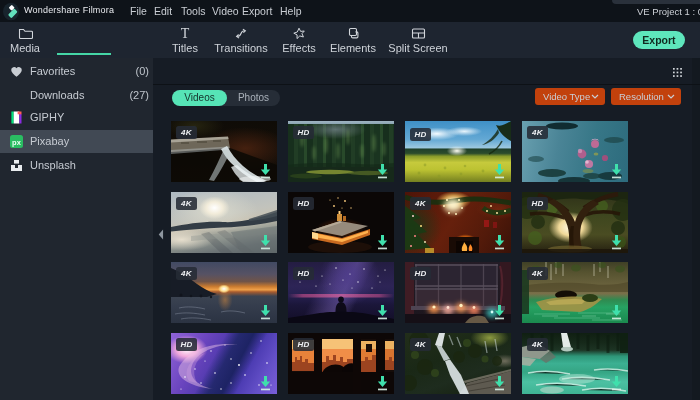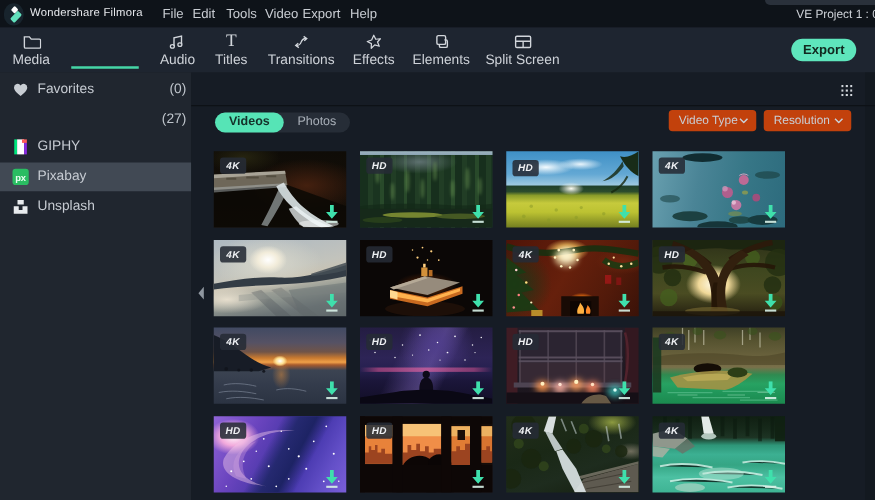--- a/index.html
+++ b/index.html
@@ -26,21 +26,21 @@
 .srow .sic{position:absolute;left:9px;top:4px;width:15px;height:15px}
 .srow.sel{background:#414954}
 .collapse{position:absolute;left:158px;top:228px;width:7px;height:13px;display:flex;align-items:center}
 
 .search{position:absolute;left:19px;top:5px;width:489px;height:18px;background:#0f151c;border:1px solid #3d4650;border-radius:4px;color:#8d959e;font-size:11px;line-height:16px}
 .search span{position:absolute;left:21px;top:1px}
 .search svg{position:absolute;left:5px;top:3px}
 .gridic{position:absolute;left:520px;top:10px}
 .pillwrap{position:absolute;left:19px;top:32px;width:108px;height:16px;background:#262d37;border-radius:8px}
 .pill{position:absolute;height:16px;border-radius:8px;font-size:10px;text-align:center;line-height:16px}
-.pillv{left:19px;top:32px;width:55px;background:#56e4b6;color:#14312a;font-weight:bold}
+.pillv{left:19px;top:32px;width:55px;background:#56e4b6;color:#14312a;font-weight:normal}
 .pillp{left:74px;top:32px;width:53px;color:#a9b0b9}
 .dd{position:absolute;top:30px;height:17px;background:#c2410c;border-radius:3px;color:#c9ced5;font-size:9.5px;line-height:17px}
 .dd .lab{position:absolute;left:8px;top:0}
 .dd svg{position:absolute;right:6px;top:6px}
 #dd1{left:382px;width:70px}
 #dd2{left:458px;width:70px}
 
 .th{position:absolute;width:106px;height:61px;overflow:hidden}
 .badge{position:absolute;left:5px;top:5px;width:21px;height:13px;background:rgba(38,43,54,.88);border-radius:2.5px;color:#eef0f3;font-size:8px;font-weight:bold;text-align:center;line-height:13px;letter-spacing:.3px}
 .dl{position:absolute;right:5px;bottom:3px;width:13px;height:15px}
@@ -84,30 +84,20 @@
 </div>
 <div class="toolbar">
   <div class="tab" style="left:4px;width:42px">
         <span class="ic">
           <svg width="15" height="13" viewBox="0 0 15 13">
             <path d="M1.5 2.5 h4 l1.5 1.8 h6.5 a1 1 0 0 1 1 1 V10.5 a1 1 0 0 1 -1 1 H2.5 a1 1 0 0 1 -1 -1 Z" fill="none" stroke="#d2d6db" stroke-width="1.1"></path>
           </svg>
         </span>
         <span class="lb">Media</span>
       </div>
-  <div class="tab" style="left:121px;width:42px">
-        <span class="ic">
-          <svg width="14" height="13" viewBox="0 0 14 13">
-            <path d="M4.2 10 V3.2 l6-1.4 V8.6" fill="none" stroke="#d2d6db" stroke-width="1.1"></path>
-            <ellipse cx="2.9" cy="10.1" rx="1.6" ry="1.4" fill="none" stroke="#d2d6db" stroke-width="1"></ellipse>
-            <ellipse cx="8.9" cy="8.7" rx="1.6" ry="1.4" fill="none" stroke="#d2d6db" stroke-width="1"></ellipse>
-          </svg>
-        </span>
-        <span class="lb">Audio</span>
-      </div>
   <div class="tab" style="left:164px;width:42px">
         <span class="ic">
           <span style="font-family:'Liberation Serif',serif;font-size:14px;color:#d2d6db;line-height:13px">T</span>
         </span>
         <span class="lb">Titles</span>
       </div>
   <div class="tab" style="left:209px;width:64px">
         <span class="ic">
           <svg width="14" height="13" viewBox="0 0 14 13">
             <path d="M3.2 9.4 C5.6 9.4 6.5 7.9 7 6.5 C7.6 4.9 8.7 3.7 10.8 3.8" fill="none" stroke="#d2d6db" stroke-width="1.1"></path>
@@ -148,20 +138,21 @@
 </div>
 <div class="sidebar">
   <div class="srow" style="top:2px">
         <svg class="sic" viewBox="0 0 15 15">
           <path d="M7.5 12.8 C5 10.6 2.2 8.6 2.2 6 a2.9 2.9 0 0 1 5.3-1.7 a2.9 2.9 0 0 1 5.3 1.7 c0 2.6-2.8 4.6-5.3 6.8z" fill="#c8cdd3"></path>
         </svg>
         <span class="txt">Favorites</span>
         <span class="cnt">(0)</span>
       </div>
   <div class="srow" style="top:26px">
+        <span class="txt">Downloads</span>
         <span class="cnt">(27)</span>
       </div>
   <div class="srow" style="top:48px">
         <svg class="sic" viewBox="0 0 15 15">
           <rect x="2.4" y="1.5" width="2.3" height="12" fill="#00e57d"></rect>
           <rect x="4.7" y="1.5" width="5.6" height="12" fill="#fff"></rect>
           <rect x="10.3" y="4" width="2.2" height="9.5" fill="#8a2be2"></rect>
           <rect x="8.6" y="1.5" width="3.9" height="2.8" fill="#ff5b5b"></rect>
         </svg>
         <span class="txt">GIPHY</span>

